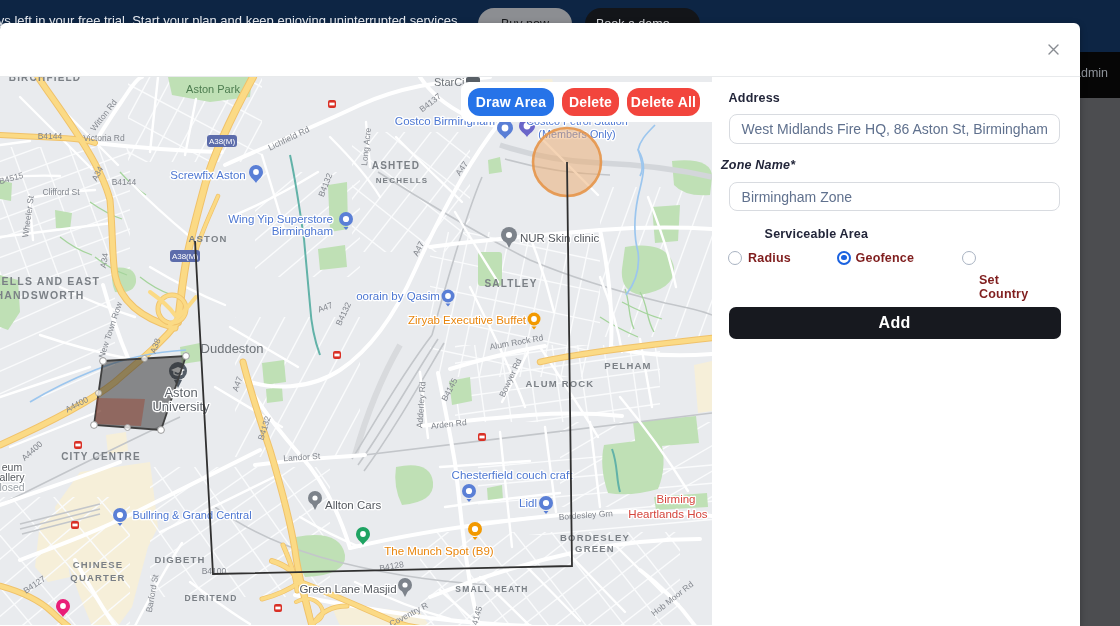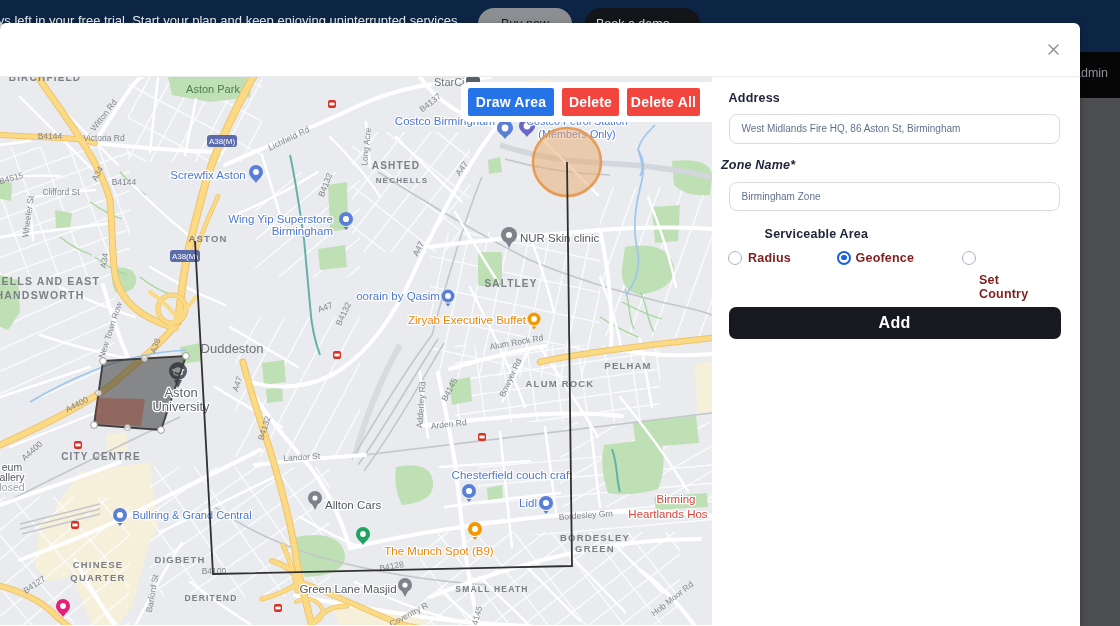--- a/index.html
+++ b/index.html
@@ -15,28 +15,28 @@
   .blackbar { position:absolute; left:1040px; top:52px; width:80px; height:45.5px; background:#060606; z-index:1; }
   .admin { position:absolute; left:34px; top:14px; color:#8e939a; font-size:12.5px; }
   .modal { position:absolute; left:0; top:23px; width:1080px; height:603px; background:#fff;
       border-radius:6px 6px 0 0; z-index:5; box-shadow:0 2px 7px rgba(0,0,0,0.28); }
   .mhead { position:relative; height:54px; border-bottom:1px solid #e8eaec; }
   .mclose { position:absolute; left:1048px; top:20.5px; width:11px; height:11px; }
   .mbody { display:flex; height:548px; }
   .mapwrap { position:relative; width:712px; height:548px; overflow:hidden; background:#e9ebee; }
   .toolbar { position:absolute; left:461px; top:5px; width:251px; height:40px; background:#fff;
       border-radius:8px 0 0 8px; display:flex; align-items:center; padding-left:7px; gap:8px; }
-  .tbtn { height:28.5px; border-radius:2px; color:#fff; font-size:14px; font-weight:bold;
+  .tbtn { height:28.5px; border-radius:12px; color:#fff; font-size:14px; font-weight:bold;
       display:flex; align-items:center; justify-content:center; letter-spacing:0.2px; }
   .tb-blue { background:#2673e8; width:86px; }
   .tb-red  { background:#f2453d; }
   .form { position:relative; width:306px;padding-left:44px; }
   .flabel { position:absolute; font-size:12.5px; font-weight:bold; color:#23263a; letter-spacing:0.2px; }
   .finput { position:absolute; left:16.6px; width:331px; height:29.3px; border:1px solid #d8dbe0;
-      border-radius:8px; padding-left:12px; font-size:10px; color:#60718e;
+      border-radius:8px; padding-left:12px; font-size:14px; color:#60718e;
       display:flex; align-items:center; white-space:nowrap; overflow:hidden; letter-spacing:0; }
   .radio { position:absolute; width:14px; height:14px; border-radius:50%;
       border:1.5px solid #a9b3c2; background:#fff; }
   .radio.sel { border:2px solid #1b62e0; }
   .radio.sel::after { content:""; position:absolute; left:2.2px; top:2.2px; width:5.6px; height:5.6px;
       border-radius:50%; background:#1b62e0; }
   .rlab { position:absolute; font-size:12.5px; font-weight:bold; color:#7f1d1d; letter-spacing:0.2px; }
   .addbtn { position:absolute; left:16.6px; top:229.7px; width:332px; height:32.8px;
       background:#17191f; border-radius:7px; color:#fff; font-size:16px; font-weight:bold;
       display:flex; align-items:center; justify-content:center; letter-spacing:0.3px; }

